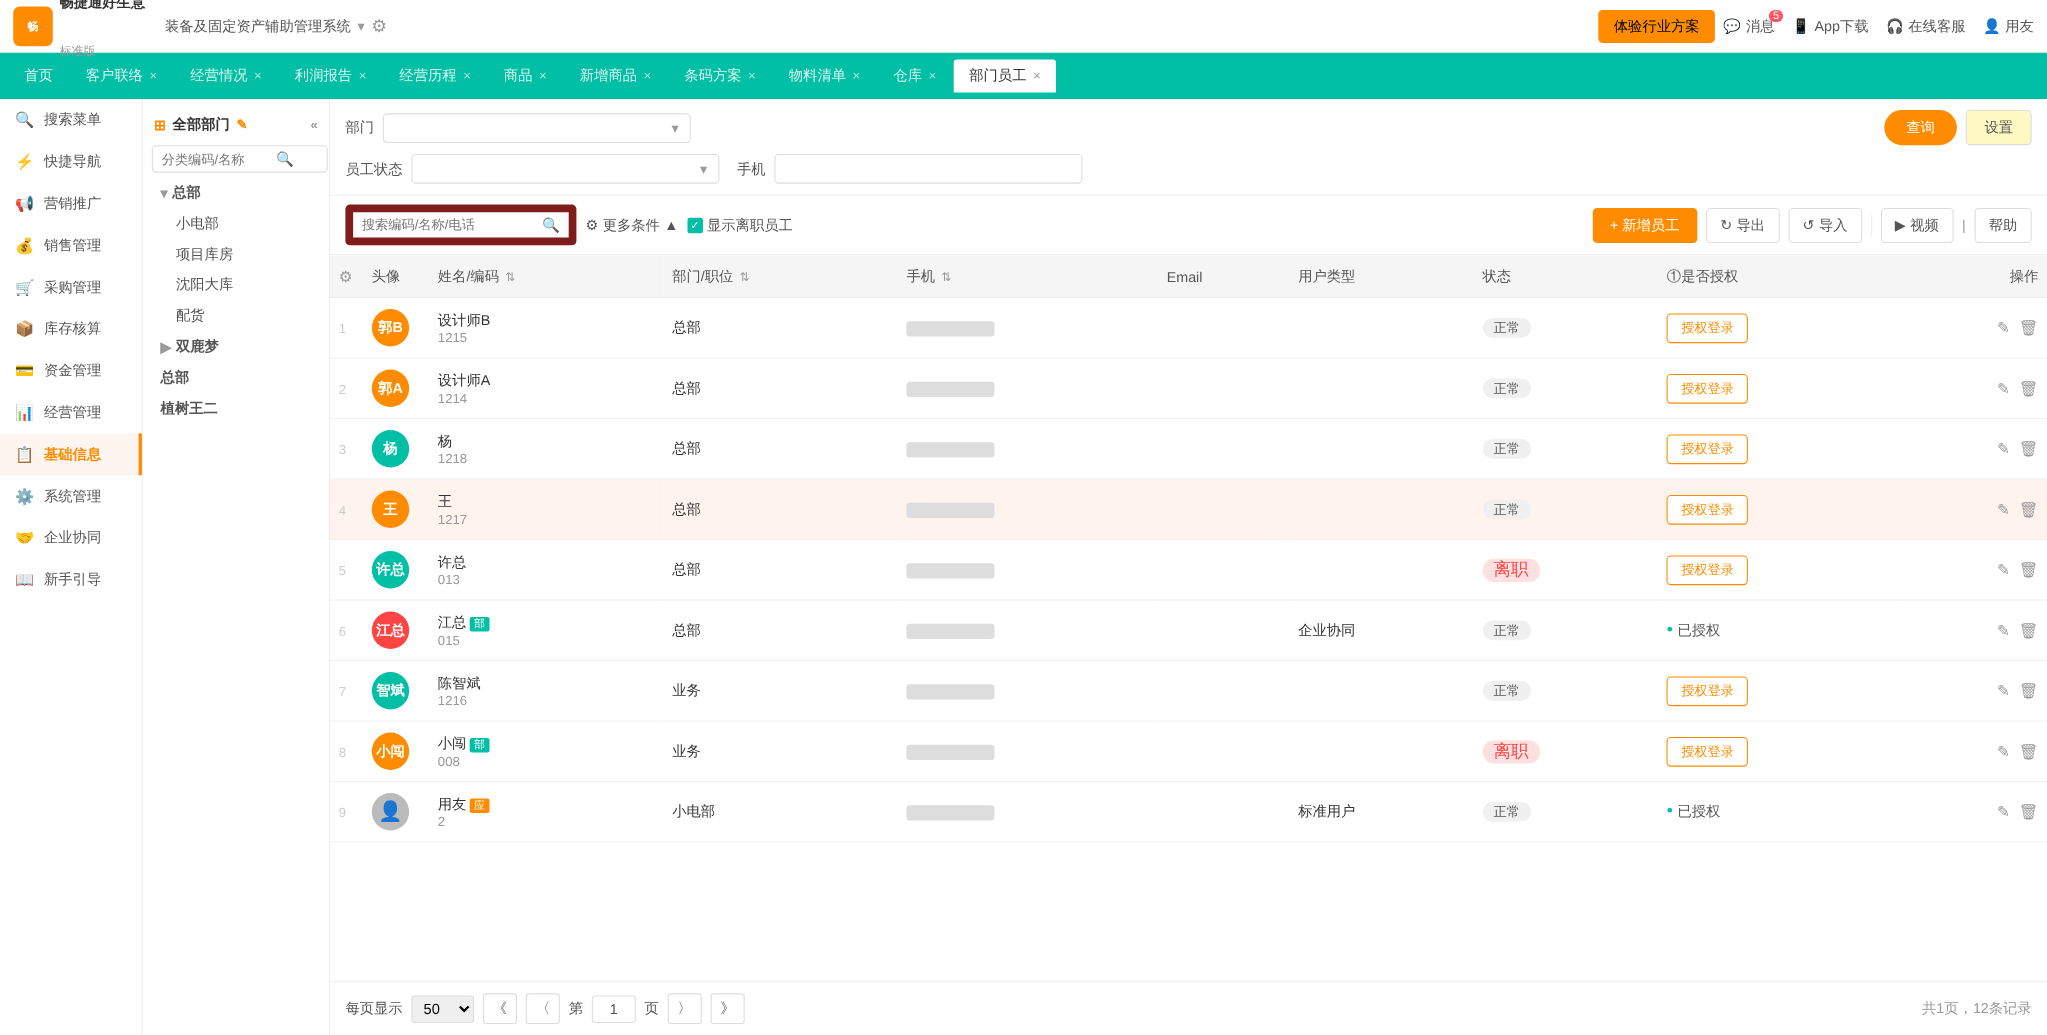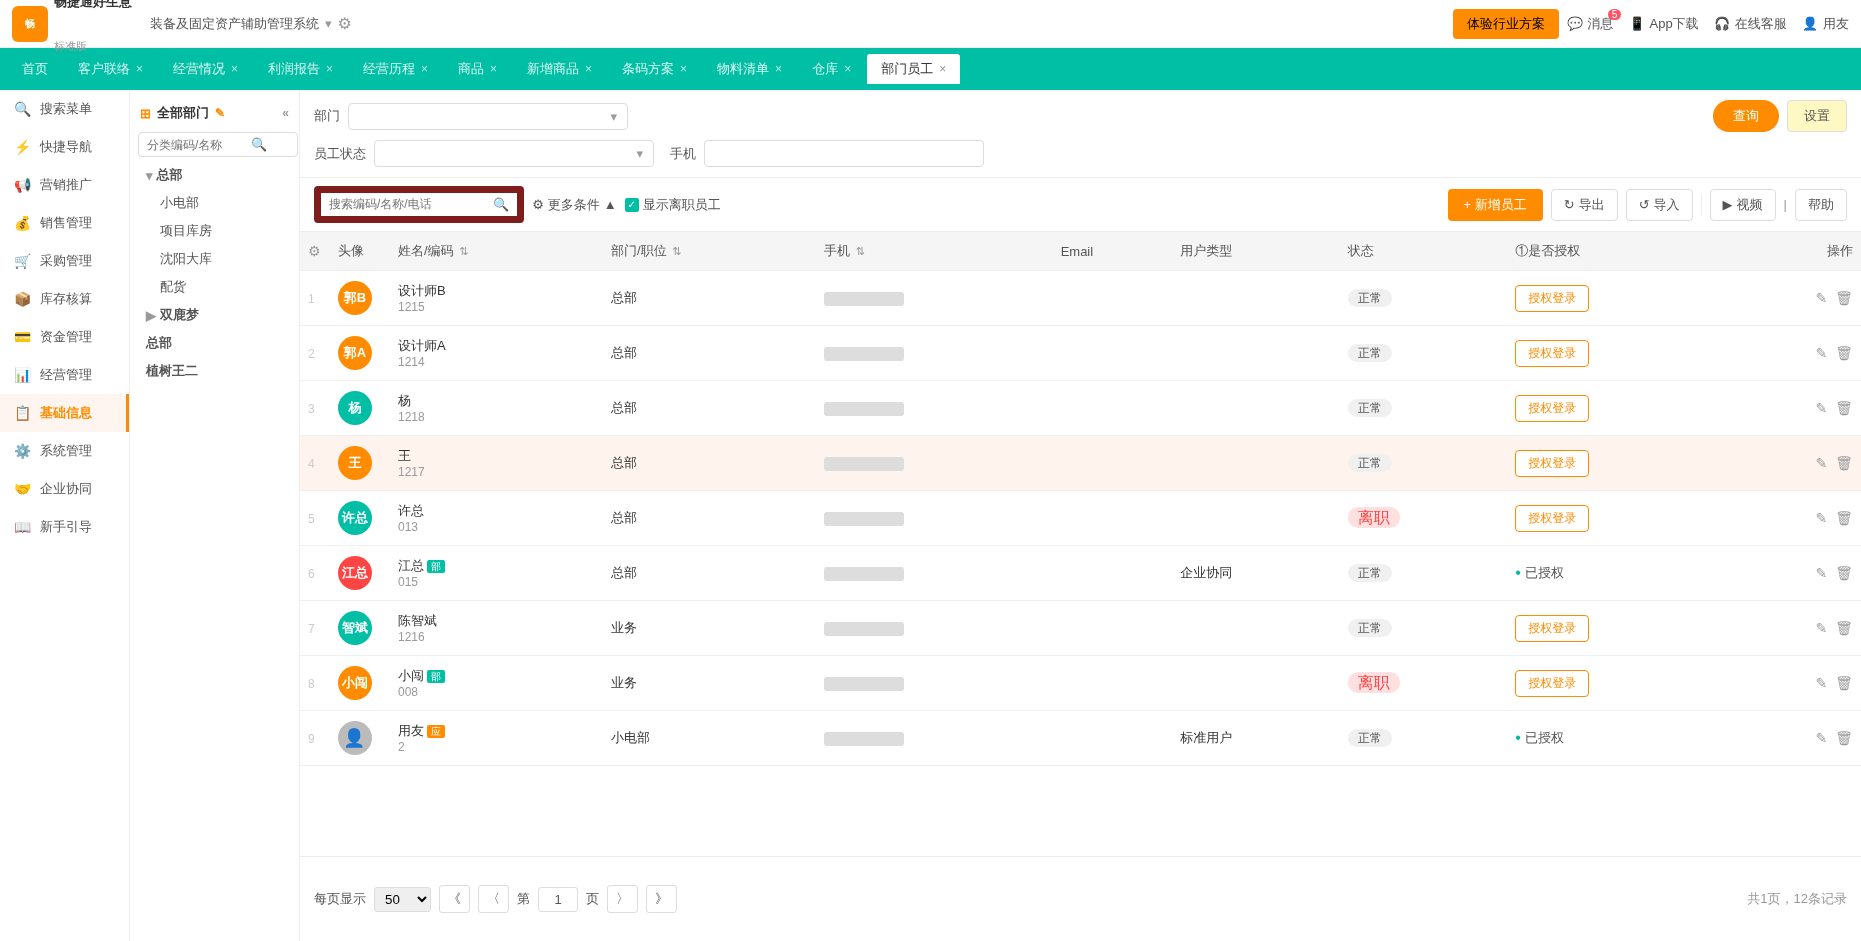--- a/index.html
+++ b/index.html
@@ -93,21 +93,21 @@
     .btn-auth { border: 1px solid #ff8c00; color: #ff8c00; background: #fff; padding: 4px 12px; border-radius: 4px; cursor: pointer; font-size: 12px; }
     .auth-granted { color: #555; font-size: 13px; display: flex; align-items: center; gap: 4px; }
     .auth-granted::before { content: "•"; color: #00bfa5; font-size: 16px; }
     .op-icons { display: flex; gap: 8px; }
     .op-icon { color: #999; cursor: pointer; font-size: 14px; }
     .badge-dept { background: #00bfa5; color: #fff; font-size: 10px; padding: 1px 4px; border-radius: 2px; margin-left: 3px; }
     .badge-apply { background: #ff8c00; color: #fff; font-size: 10px; padding: 1px 4px; border-radius: 2px; margin-left: 3px; }
     .phone-blur { display: inline-block; background: #ddd; border-radius: 3px; height: 14px; width: 80px; vertical-align: middle; }
 
     
-    .pagination { display: flex; align-items: center; padding: 28px 14px; background: #fff; border-top: 1px solid #eee; font-size: 13px; color: #555; gap: 8px; }
+    .pagination { display: flex; align-items: center; padding: 10px 14px; background: #fff; border-top: 1px solid #eee; font-size: 13px; color: #555; gap: 8px; }
     .page-btn { border: 1px solid #ddd; background: #fff; color: #555; padding: 4px 8px; border-radius: 3px; cursor: pointer; font-size: 13px; }
     .page-num { border: 1px solid #ddd; background: #fff; color: #555; padding: 4px 10px; border-radius: 3px; font-size: 13px; }
     .page-info { margin-left: auto; color: #999; font-size: 13px; }
 
     .sort-icon { color: #999; font-size: 11px; margin-left: 2px; }
     .gear-col { color: #999; font-size: 14px; }
   </style>
 </head>
 <body>
 

